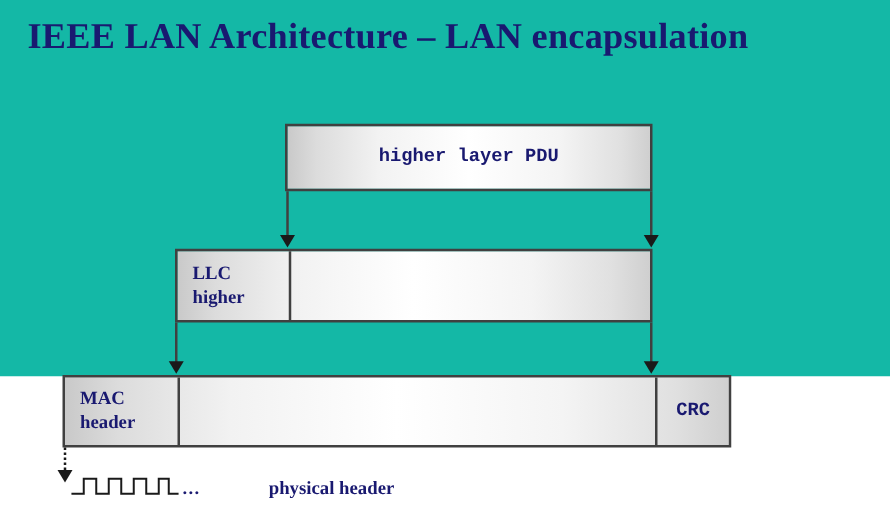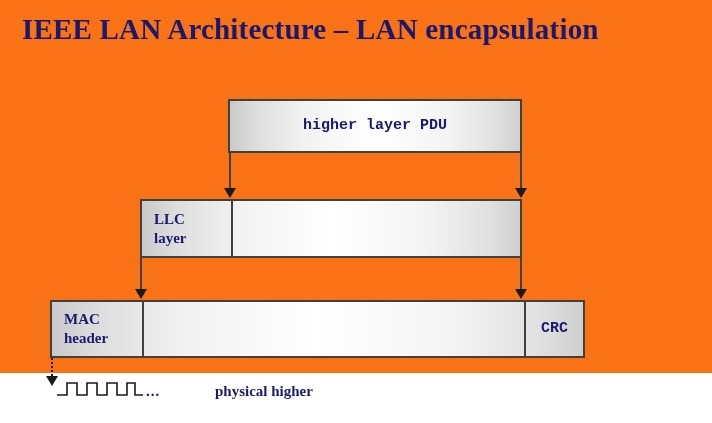--- a/index.html
+++ b/index.html
@@ -11,22 +11,22 @@
     width: 712px;
     height: 423px;
     position: relative;
     overflow: hidden;
     font-family: "Liberation Serif", "DejaVu Serif", serif;
   }
   #slide {
     position: absolute;
     left: 0; top: 0;
     width: 712px;
-    height: 373px;
-    background: #f97316;
+    height: 301px;
+    background: #14b8a6;
   }
   .title {
     position: absolute;
     left: 22px;
     top: 13px;
     width: 670px;
     font-family: "Liberation Serif", "DejaVu Serif", serif;
     font-size: 29px;
     font-weight: bold;
     color: #191970;
@@ -183,21 +183,21 @@
   </div>
 
   <div class="conn-line" id="conn-left-1"></div>
   <div class="arrowhead" id="arrow-left-1"></div>
   <div class="conn-line" id="conn-right-1"></div>
   <div class="arrowhead" id="arrow-right-1"></div>
 
   <div class="pdu-box" id="box-llc">
     <div class="cell" id="llc-header-cell">
       <span class="cell-label label-left">LLC
-layer</span>
+higher</span>
     </div>
     <div class="cell" id="llc-payload-cell">
       <span class="cell-label label-center"></span>
     </div>
   </div>
 
   <div class="conn-line" id="conn-left-2"></div>
   <div class="arrowhead" id="arrow-left-2"></div>
   <div class="conn-line" id="conn-right-2"></div>
   <div class="arrowhead" id="arrow-right-2"></div>
@@ -217,15 +217,15 @@
 
   <div id="conn-phys"></div>
   <div class="arrowhead" id="arrow-phys"></div>
 
   <svg id="waveform" viewBox="0 0 86 22">
     <polyline points="0,17 10,17 10,5 20,5 20,17 30,17 30,5 40,5 40,17 50,17 50,5 60,5 60,17 70,17 70,5 78,5 78,17 86,17" fill="none" stroke="#1a1a1a" stroke-width="1.6" stroke-linejoin="miter" vector-effect="non-scaling-stroke"></polyline>
   </svg>
 
   <div class="ellipsis-dots">...</div>
 
-  <div class="phys-label">physical higher</div>
+  <div class="phys-label">physical header</div>
 
 </div>
 
 </body></html>

